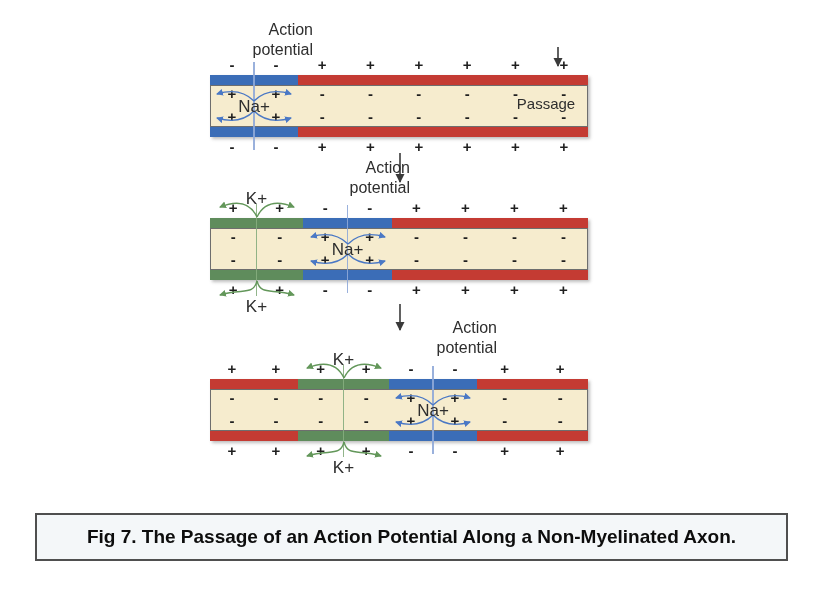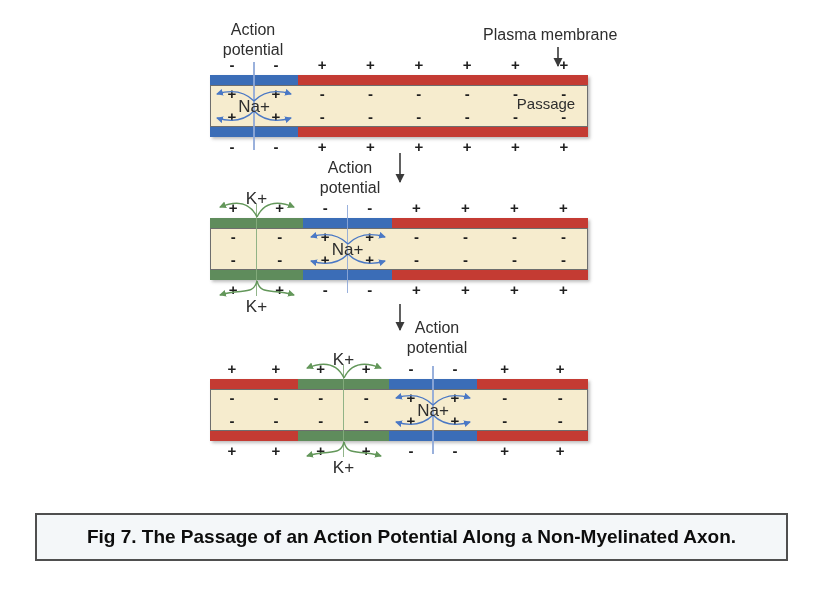--- a/index.html
+++ b/index.html
@@ -12,21 +12,21 @@
   .mem-block{position:absolute;box-shadow:2px 2px 3px rgba(110,110,110,.45);}
   .bar{position:absolute;left:0;width:100%;height:10px;display:flex;}
   .bar-seg{height:100%;}
   .cyto{position:absolute;left:0;top:10px;width:100%;height:42px;
         box-sizing:border-box;border:1px solid #6E6E6E;}
   .charge-row{position:absolute;display:flex;height:16px;}
   .charge-cell{display:flex;justify-content:space-around;align-items:center;height:100%;box-sizing:border-box;}
   .charge{font-weight:bold;font-size:15px;line-height:16px;}
   .vline{position:absolute;width:1.5px;}
   .ion-label{position:absolute;font-size:17px;text-align:center;}
-  .ap-label{position:absolute;width:120px;text-align:center;font-size:16px;line-height:20px;}
+  .ap-label{position:absolute;width:120px;text-align:right;font-size:16px;line-height:20px;}
   .plain-label{position:absolute;font-size:16px;}
   .arc-svg{position:absolute;overflow:visible;}
   .caption-box{
     position:absolute;display:flex;align-items:center;justify-content:center;
     box-sizing:border-box;font-weight:bold;font-size:19px;
   }
 </style>
 </head>
 <body>
 
@@ -324,21 +324,20 @@
         <path d="M50,27 Q64,41 87,34" fill="none" stroke="#4A78C5" stroke-width="1.4" marker-end="url(#ah-blue)"></path>
       </svg>
       <div class="ion-label" style="left: 409px; top: 401px; width: 48px; color: rgb(46, 46, 46);">Na+</div>
     </div>
 
   <div class="ap-label" style="left:193px;top:20px;color:#2E2E2E;">
     <span style="display:block">Action</span>
     <span style="display:block">potential</span>
   </div>
 
-  <div class="plain-label" style="left:483px;top:26px;color:#2E2E2E;">Plasma membrane</div>
   <svg class="abs" style="left:552px;top:46px;" width="12" height="28">
     <path d="M6,1 L6,20" stroke="#3A3A3A" stroke-width="1.6" fill="none" marker-end="url(#ah-dark)"></path>
   </svg>
 
   <div class="plain-label" style="left:514px;top:95px;width:64px;text-align:center;font-size:15px;color:#2E2E2E;">Passage</div>
 
   <svg class="abs" style="left:394px;top:152px;" width="12" height="38">
     <path d="M6,1 L6,30" stroke="#3A3A3A" stroke-width="1.6" fill="none" marker-end="url(#ah-dark)"></path>
   </svg>
 

